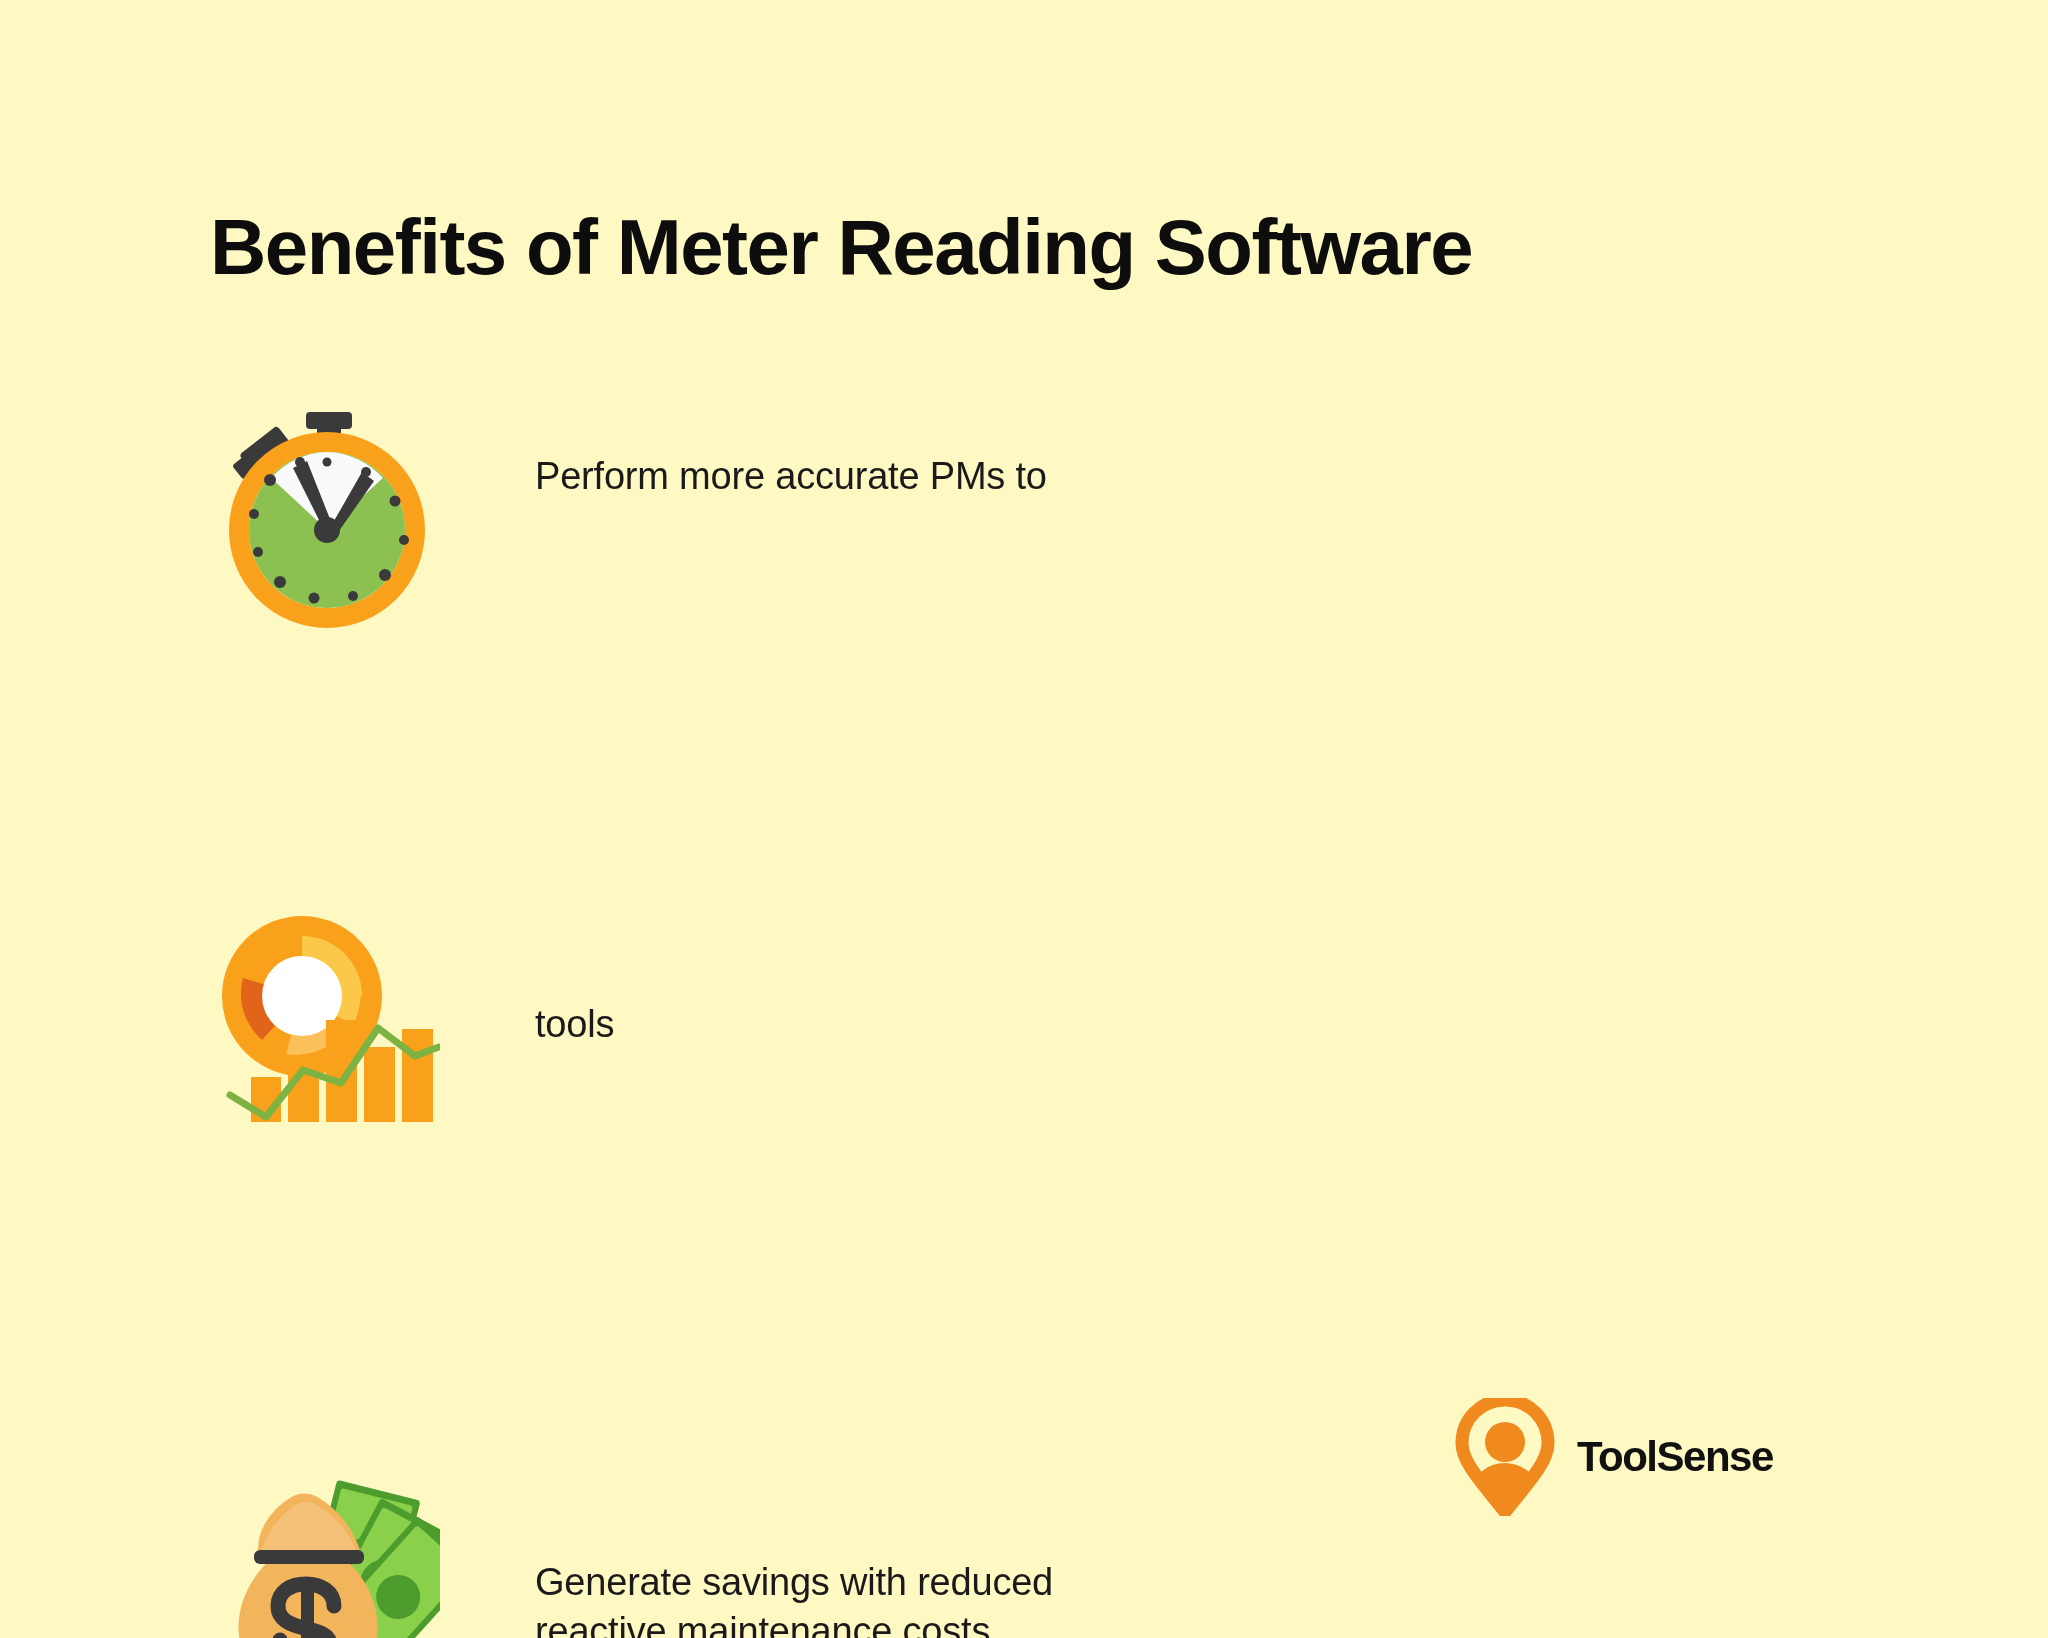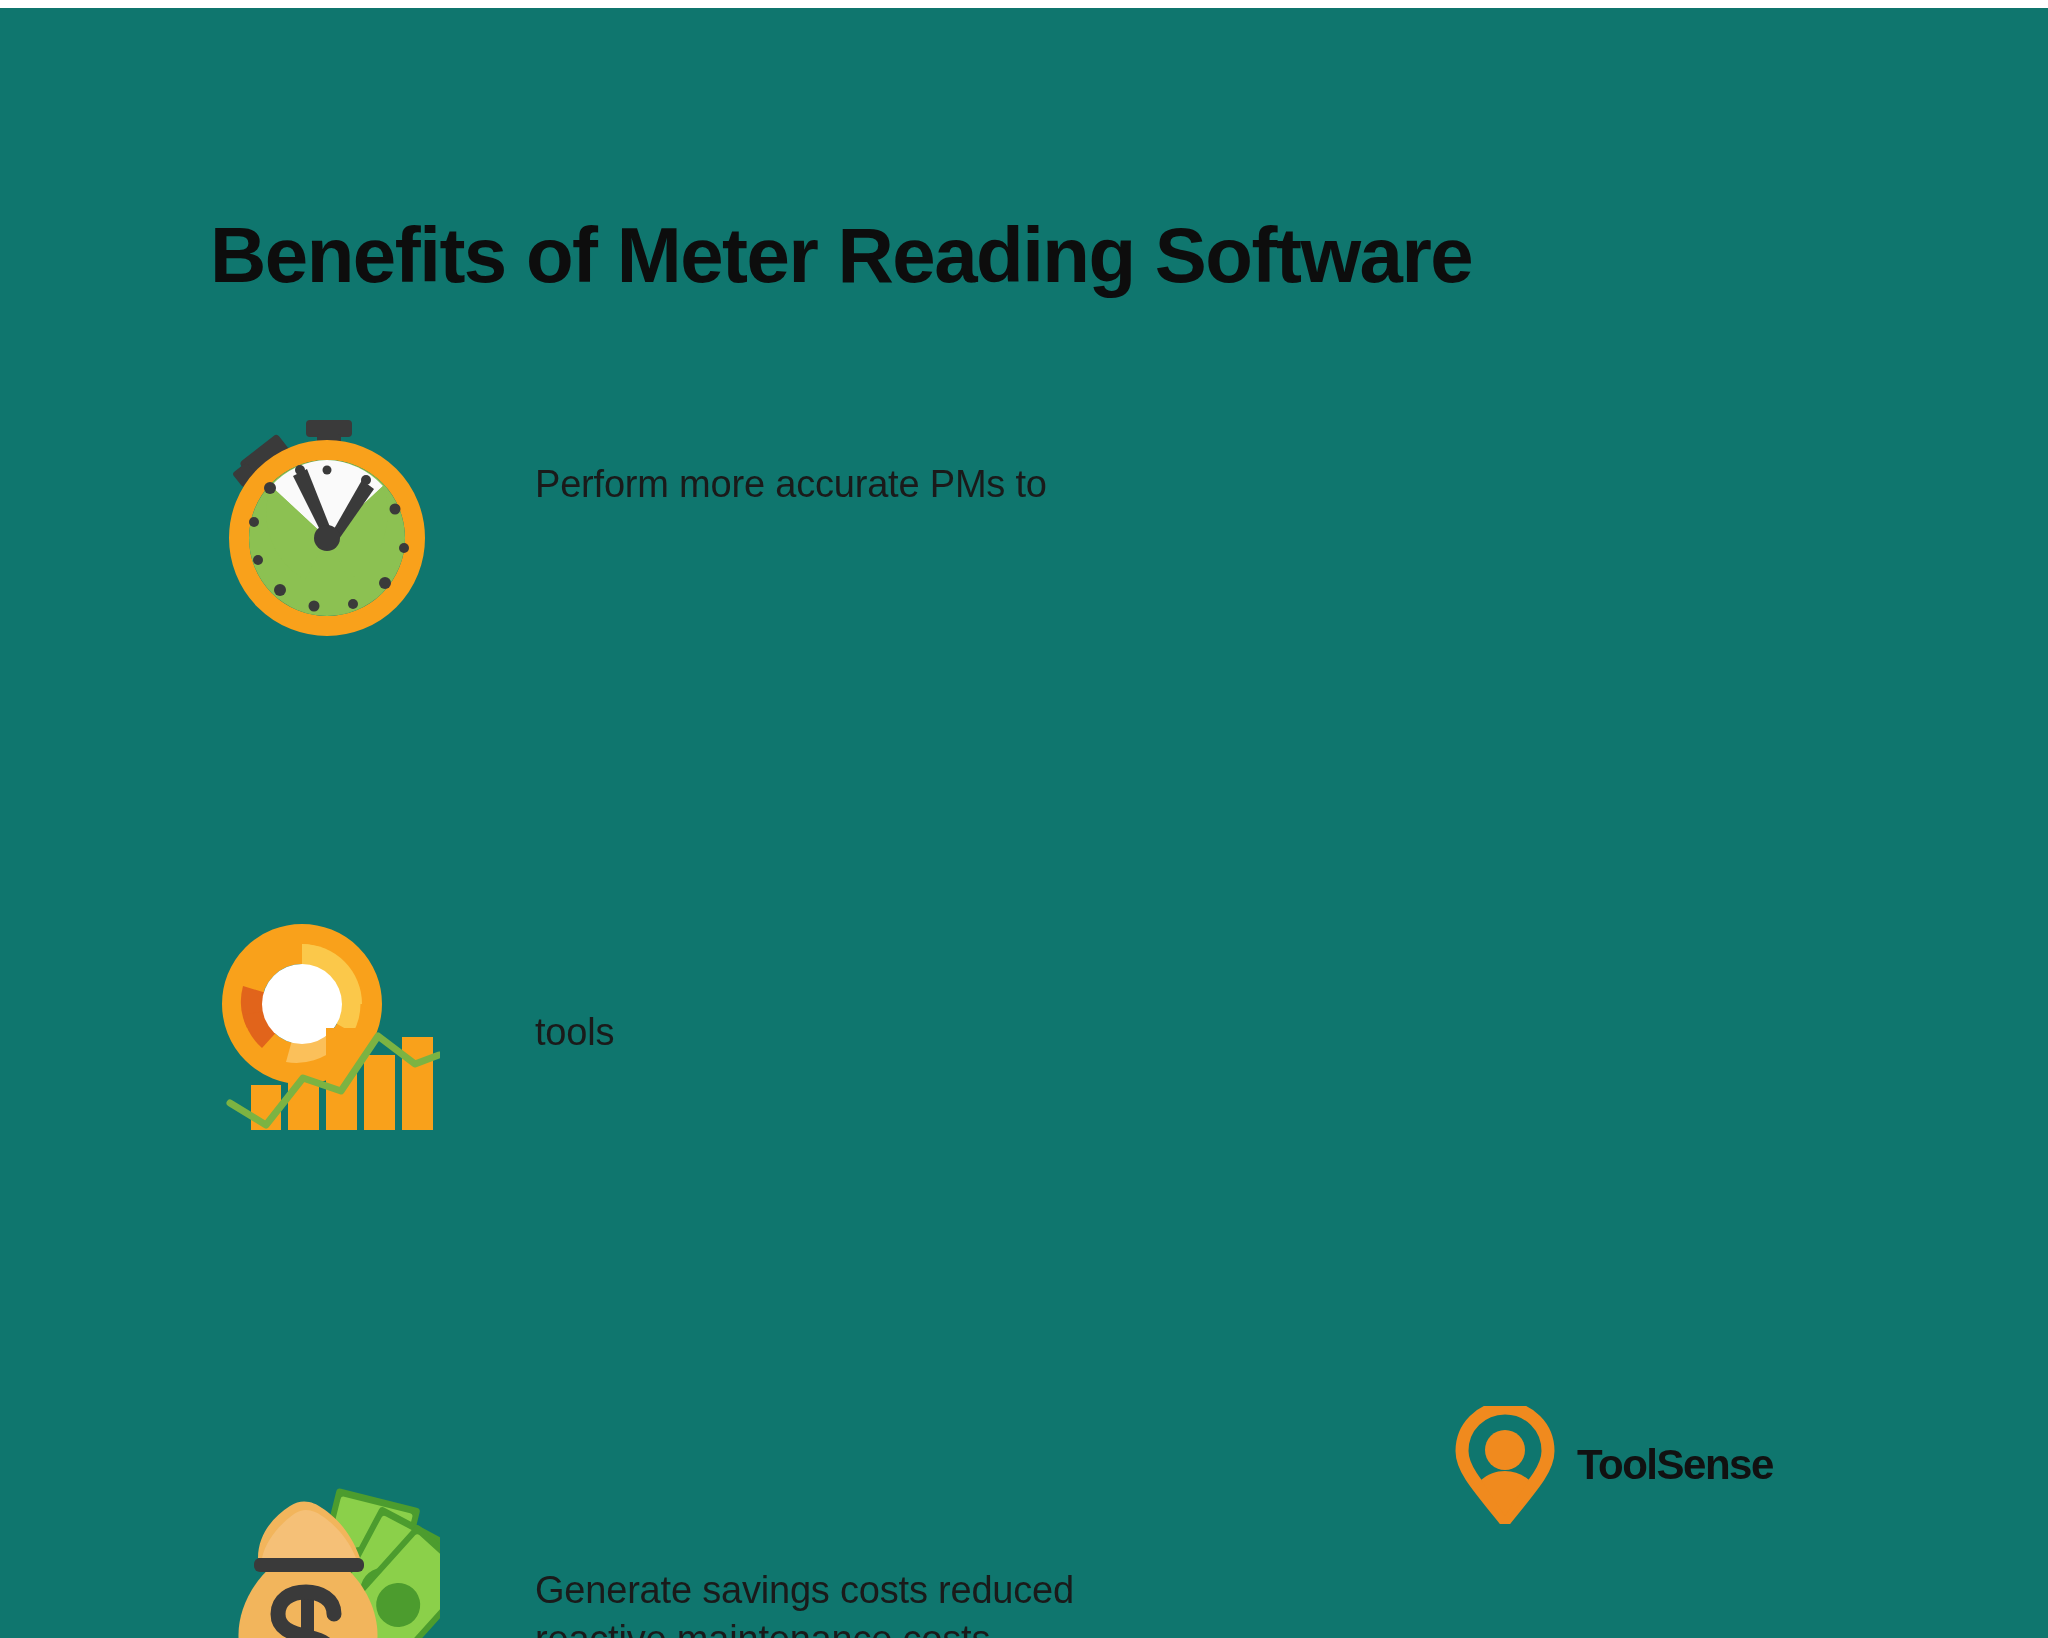--- a/index.html
+++ b/index.html
@@ -11,22 +11,21 @@
     width: 2048px;
     height: 1638px;
     position: relative;
     font-family: "Liberation Sans", sans-serif;
     overflow: hidden;
   }
 
   #page {
     position: absolute;
     inset: 0;
-    background: #0f766e;
-    margin-top: 8px;
+    background: #fef9c3;
   }
 
   
   .page-title {
     position: absolute;
     left: 210px;
     top: 155px;
     font-family: "Liberation Sans", sans-serif;
     font-weight: 700;
     font-size: 78px;
@@ -220,21 +219,21 @@
           <path d="M52 100 C56 82 70 66 84 56 C94 49 104 52 112 58 C124 66 138 80 146 100 Z" fill="#F5C077"></path>
 
           <g fill="#3A3A3A">
             <rect x="91" y="133" width="13" height="88" rx="3"></rect>
             <path d="M124 156 C124 141 110 134 96 134 C80 134 68 142 68 156 C68 170 80 175 98 179
                      C114 183 120 187 120 195 C120 204 108 209 96 209 C82 209 70 203 70 190" fill="none" stroke="#3A3A3A" stroke-width="15" stroke-linecap="round"></path>
           </g>
         </svg>
       </div>
       <div class="benefit-text">
-        <span class="line">Generate savings costs reduced</span>
+        <span class="line">Generate savings with reduced</span>
         <span class="line">reactive maintenance costs</span>
       </div>
     </div>
 
     <div class="benefit-row row-4">
       
       
     </div>
 
   </div>

